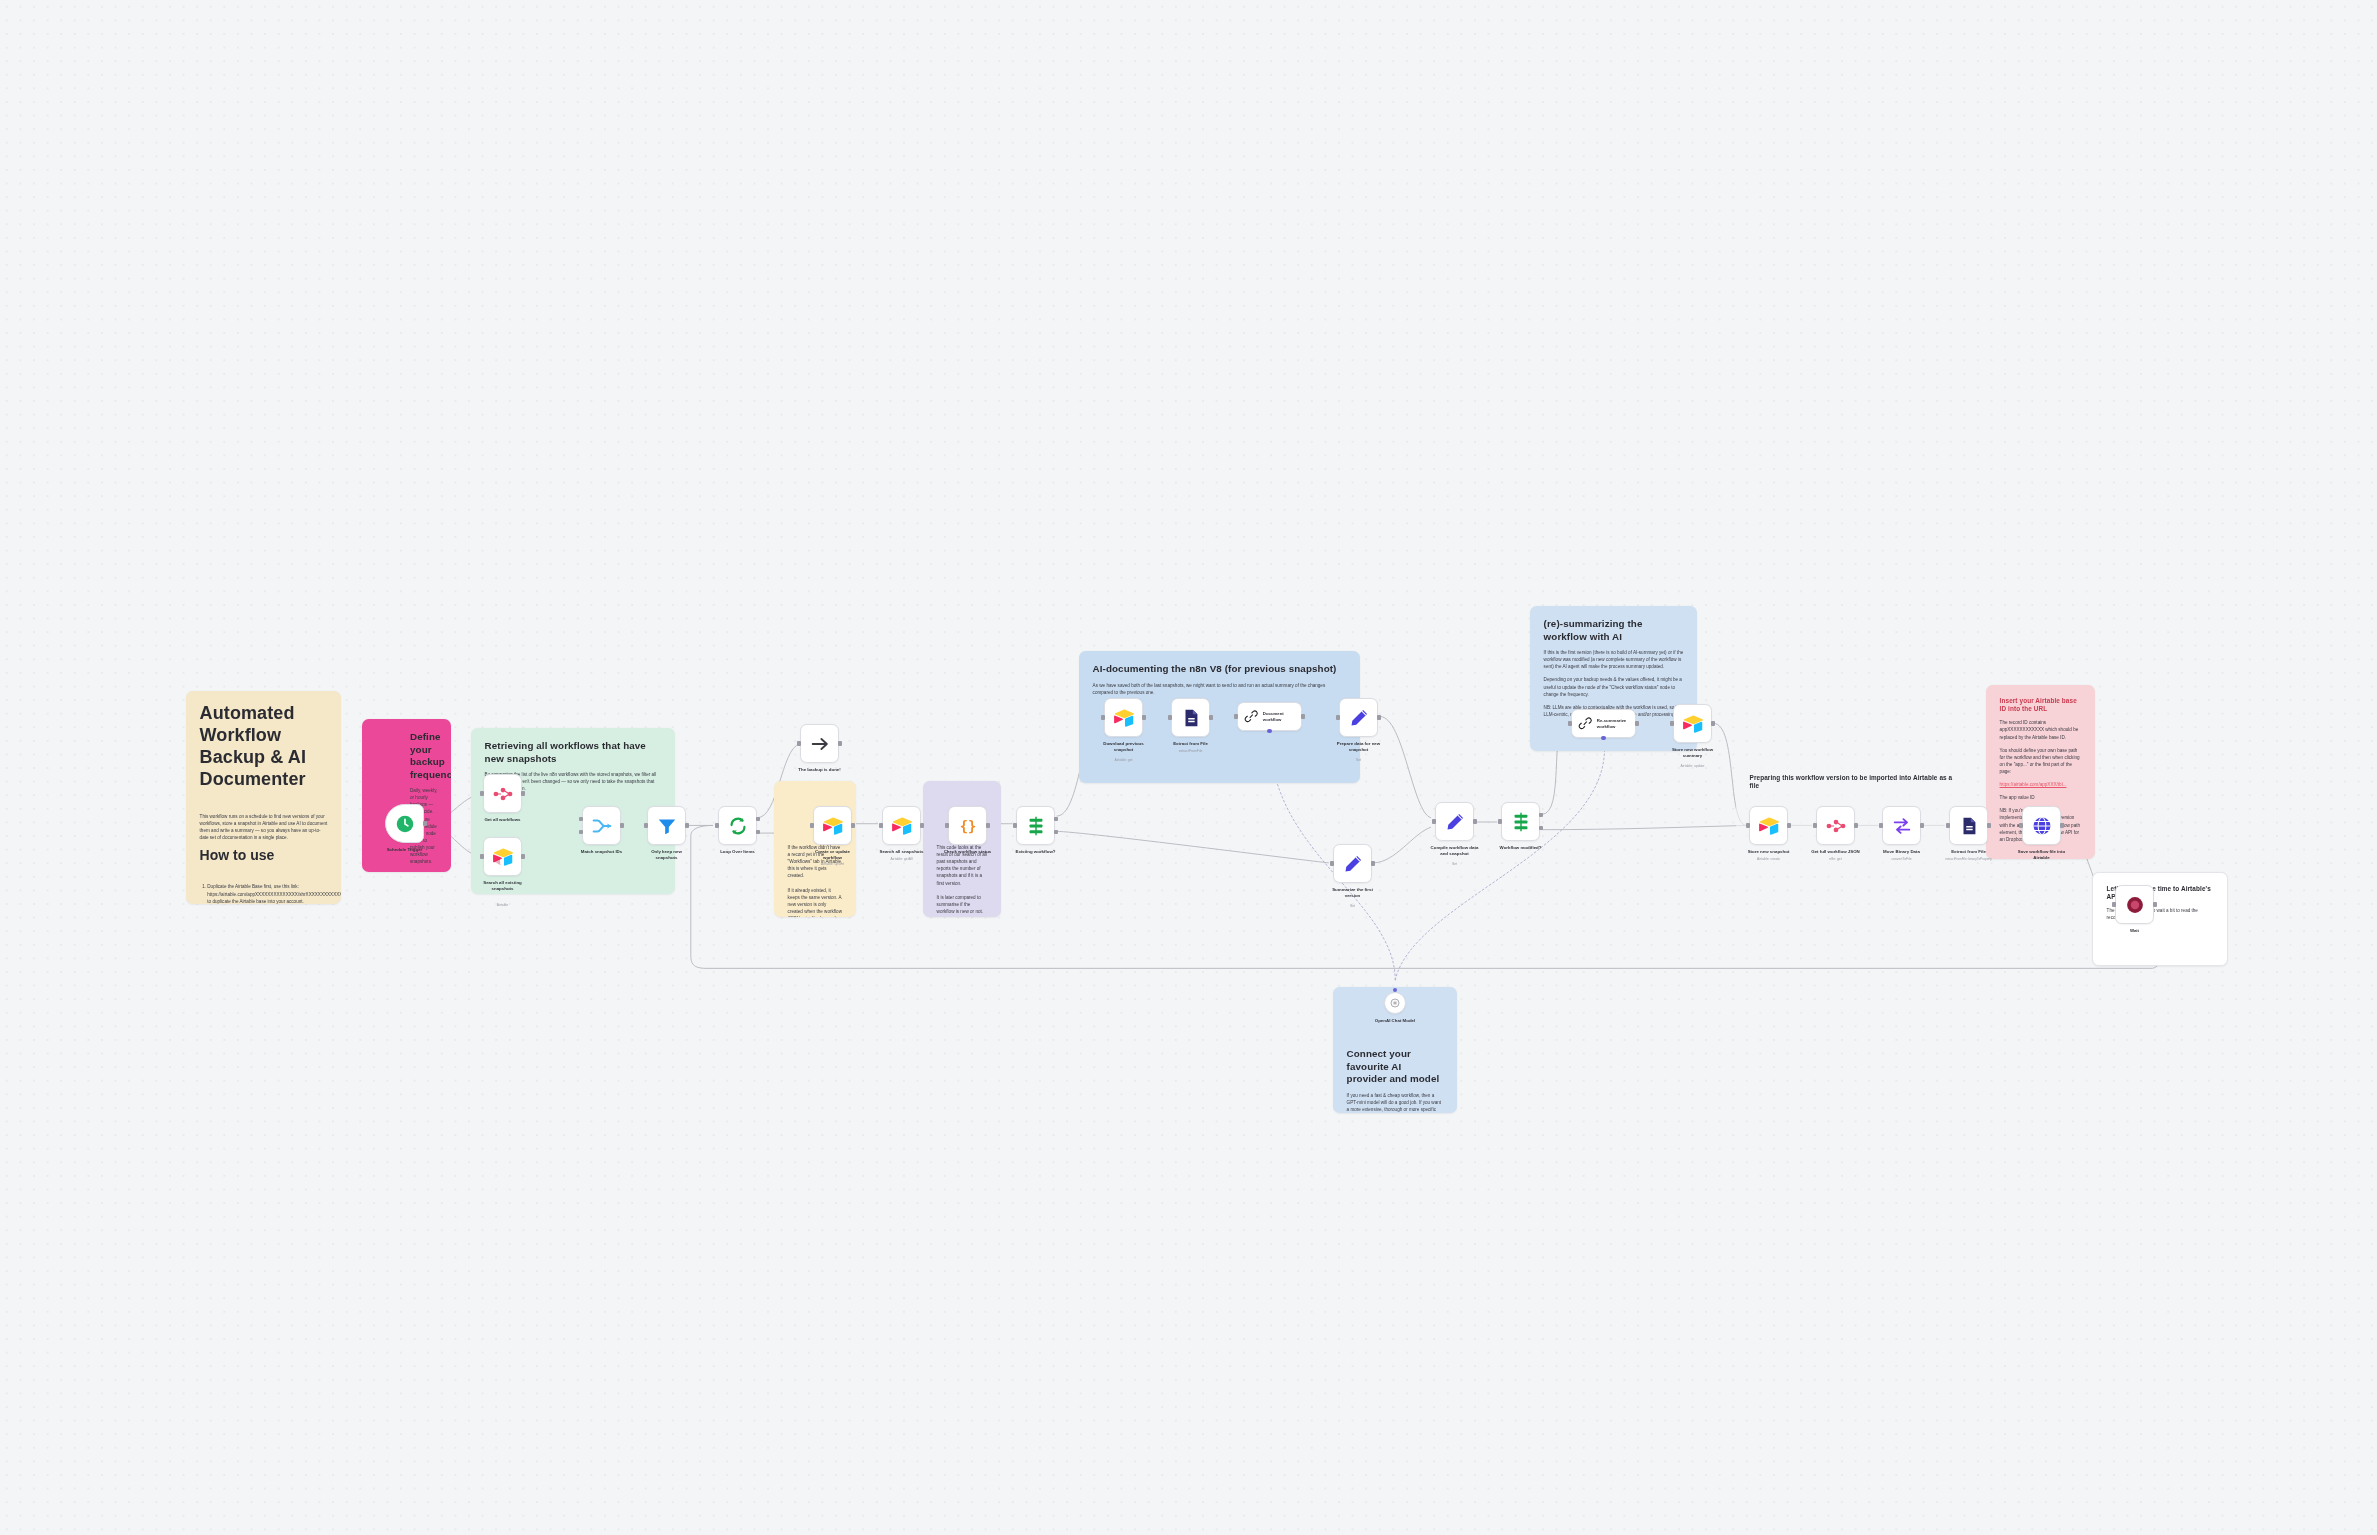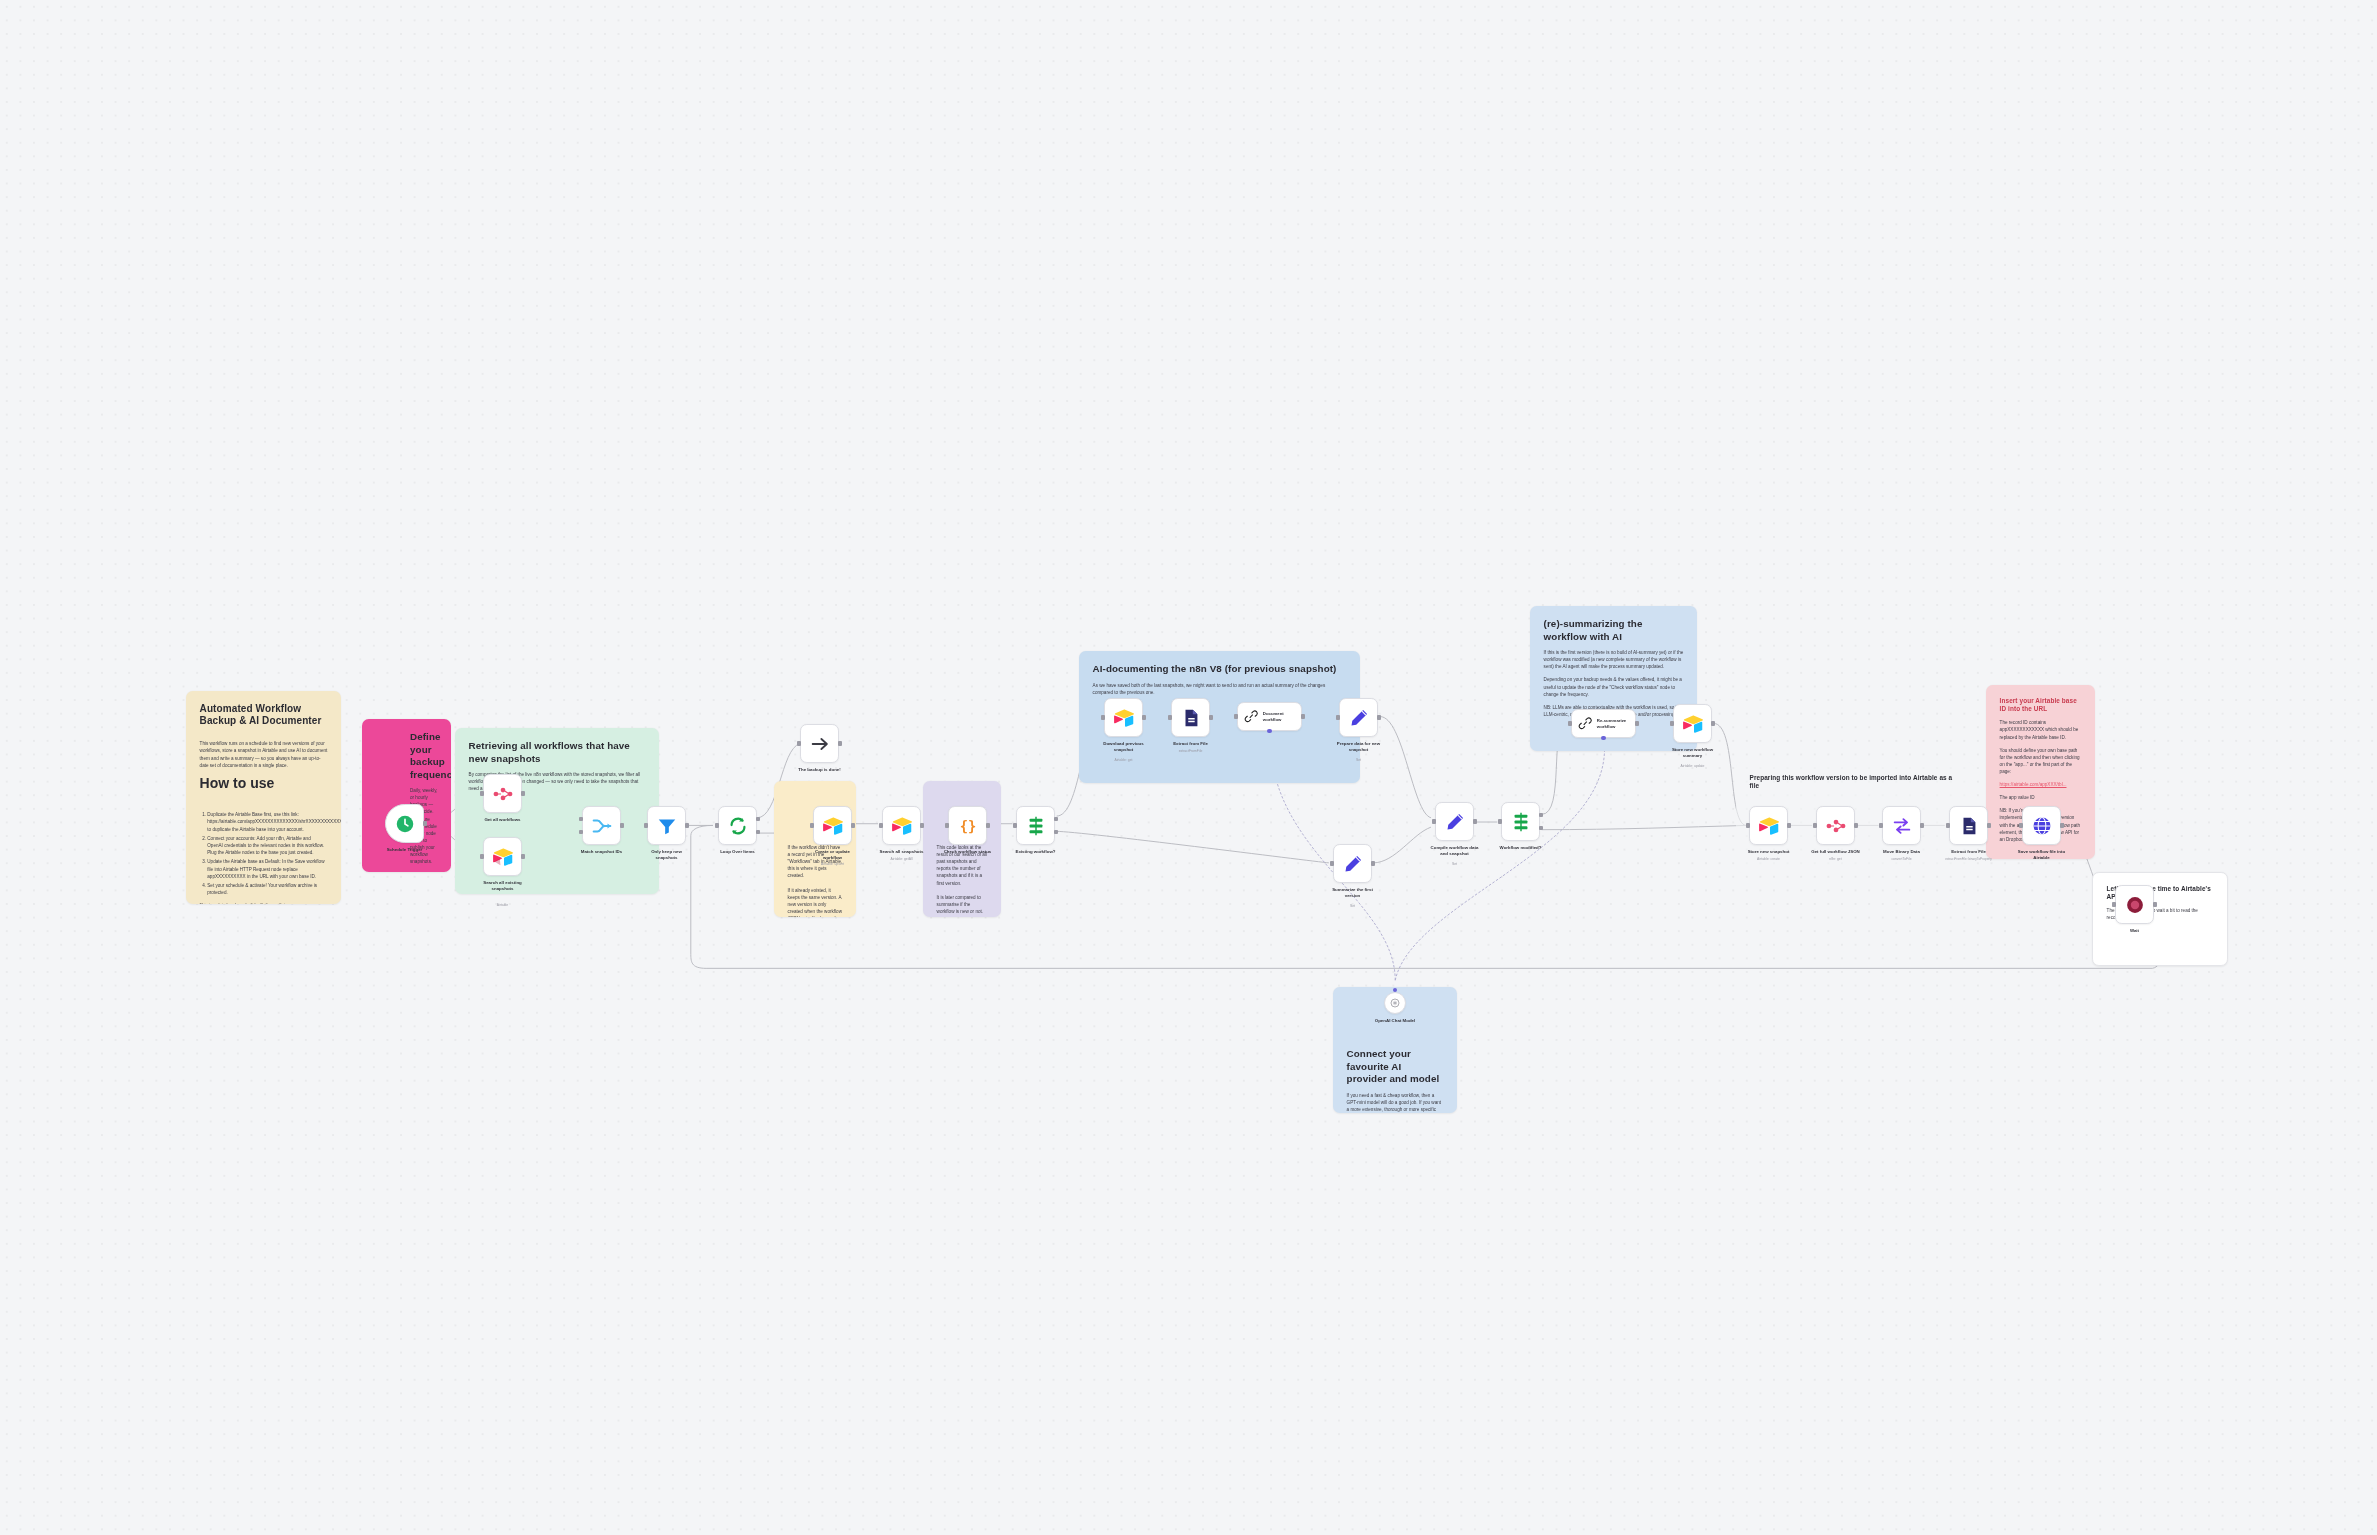--- a/index.html
+++ b/index.html
@@ -16,21 +16,21 @@
   
   .sticky{
     position:absolute;border-radius:6.8px;box-sizing:border-box;
     padding:12px 13.6px;overflow:hidden;
     box-shadow:0 0.9px 1.7px rgba(0,0,0,.06);
   }
   .sticky h3{
     margin:0 0 6px 0;font-size:9.8px;line-height:1.28;font-weight:bold;color:#2b2b32;
     letter-spacing:0.1px;
   }
-  .sticky h3.big{font-size:10px;line-height:1.22;margin-bottom:13px;}
+  .sticky h3.big{font-size:18px;line-height:1.22;margin-bottom:22px;}
   .sticky p{margin:0 0 6px 0;font-size:4.6px;line-height:1.55;color:#3b3b44;}
   .sticky p.sm{font-size:4.3px;}
   .sticky ol{margin:0 0 5.1px 0;padding-left:7.7px;font-size:4.6px;line-height:1.6;color:#3b3b44;}
   .sticky li{margin-bottom:1.7px;}
   .sticky .lnk{color:#e8546b;text-decoration:underline;word-break:break-all;}
   .sticky .sub{font-size:14px;font-weight:bold;margin:0 0 20px 0;color:#2b2b32;}
   .sticky-yellow{background:#f4e8c8;}
   .sticky-yellow2{background:#ec4899;padding-left:48px;}
   .sticky-green{background:#d6efe2;}
   .sticky-orange{background:#faecc9;}
@@ -153,21 +153,21 @@
       <li>Set your schedule &amp; activate! Your workflow archive is protected.</li>
     </ol>
     <p class="sm">This template has been built by Software Gateway.</p>
   </div>
 
   <div class="sticky sticky-yellow2" style="left:362px;top:719px;width:89px;height:153px;">
     <h3>Define your backup frequency</h3>
     <p>Daily, weekly, or hourly backups — you decide. Configure the Schedule Trigger node below to publish your workflow snapshots.</p>
   </div>
 
-  <div class="sticky sticky-green" style="left:455px;top:728px;width:204px;height:166px;">
+  <div class="sticky sticky-green" style="left:471px;top:728px;width:204px;height:166px;">
     <h3>Retrieving all workflows that have new snapshots</h3>
     <p>By comparing the list of the live n8n workflows with the stored snapshots, we filter all workflows that haven't been changed — so we only need to take the snapshots that need a new version.</p>
   </div>
 
   <div class="sticky sticky-orange" style="left:774px;top:781px;width:82px;height:136px;padding-top:63px;">
     <p style="white-space:pre-line">If the workflow didn't have a record yet in the "Workflows" tab in Airtable, this is where it gets created.
 
 If it already existed, it keeps the same version. A new version is only created when the workflow JSON actually changed.</p>
   </div>
 

